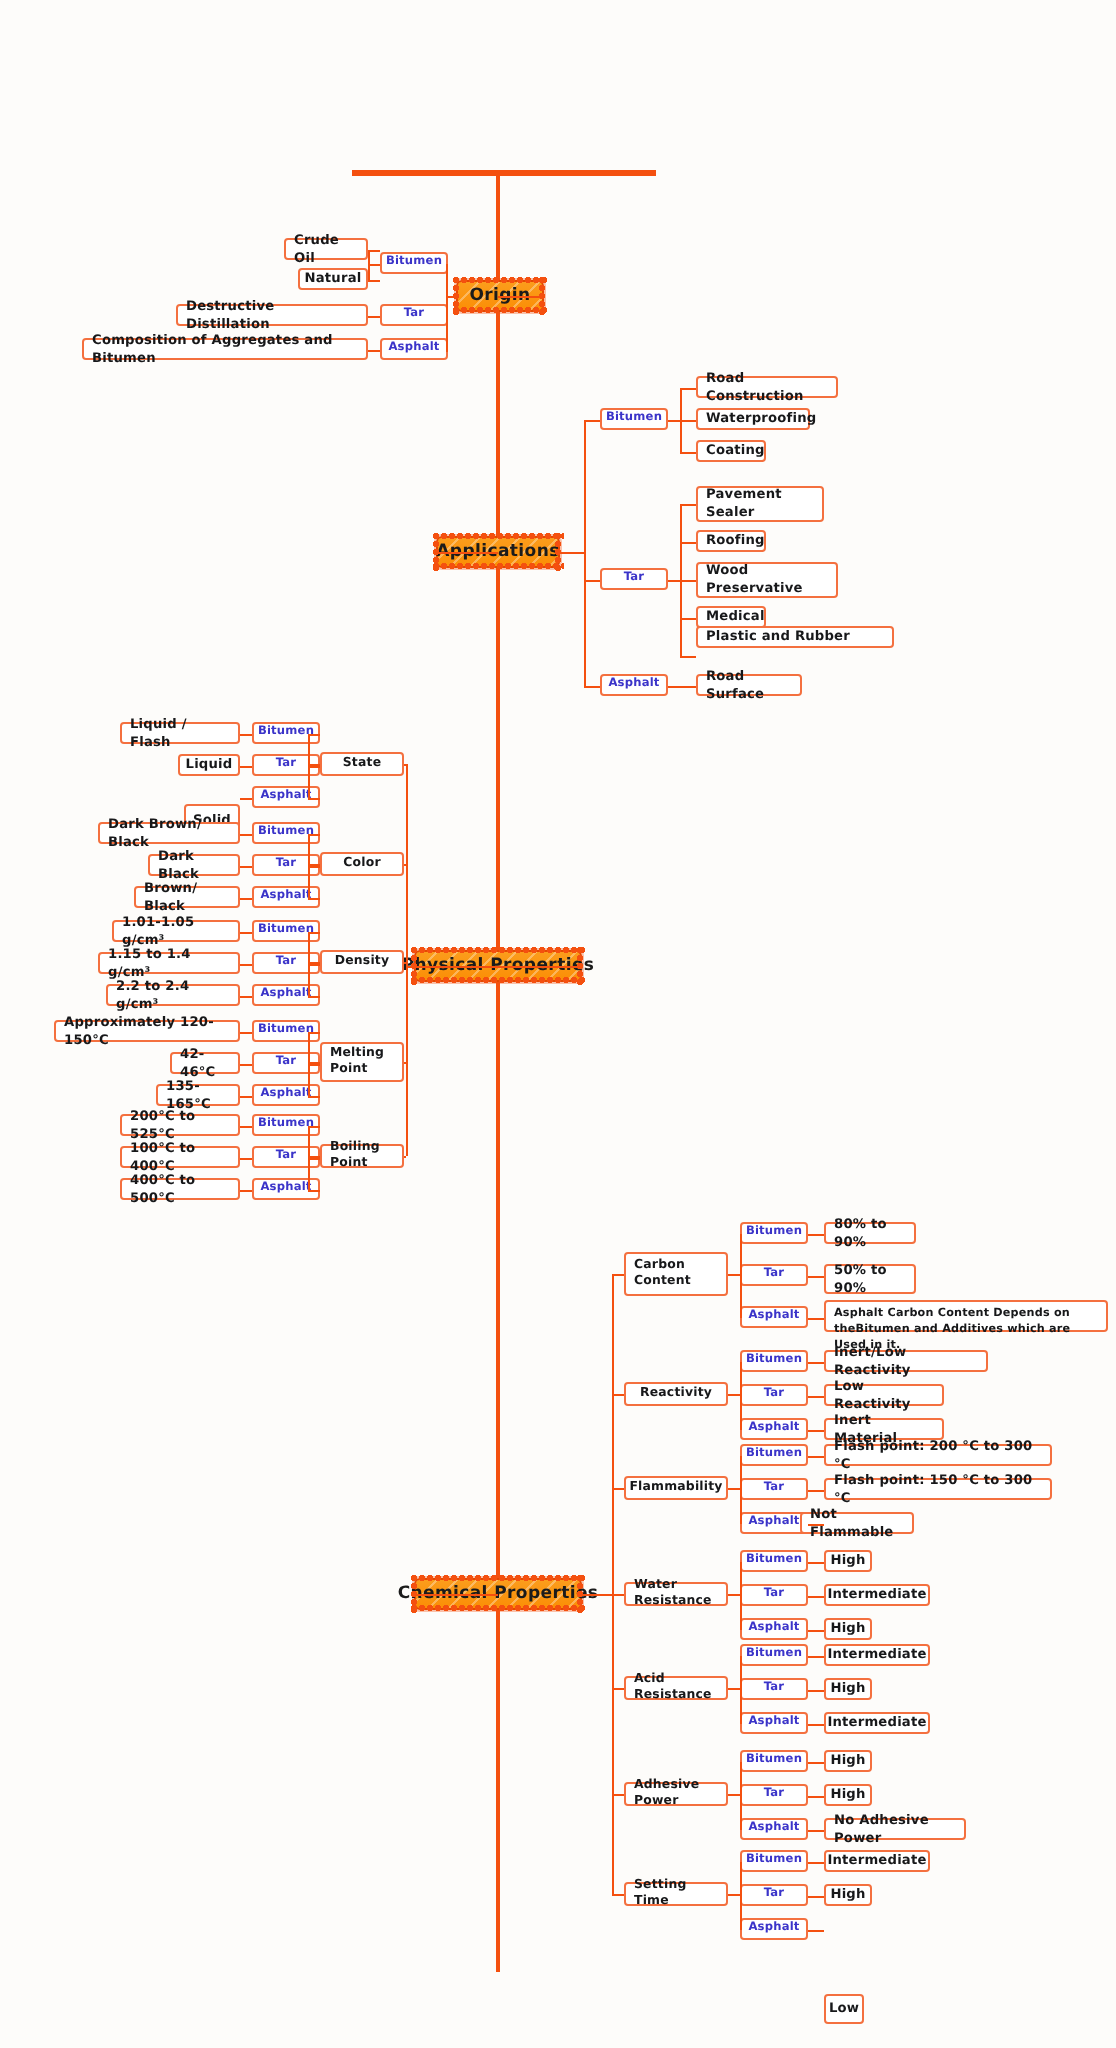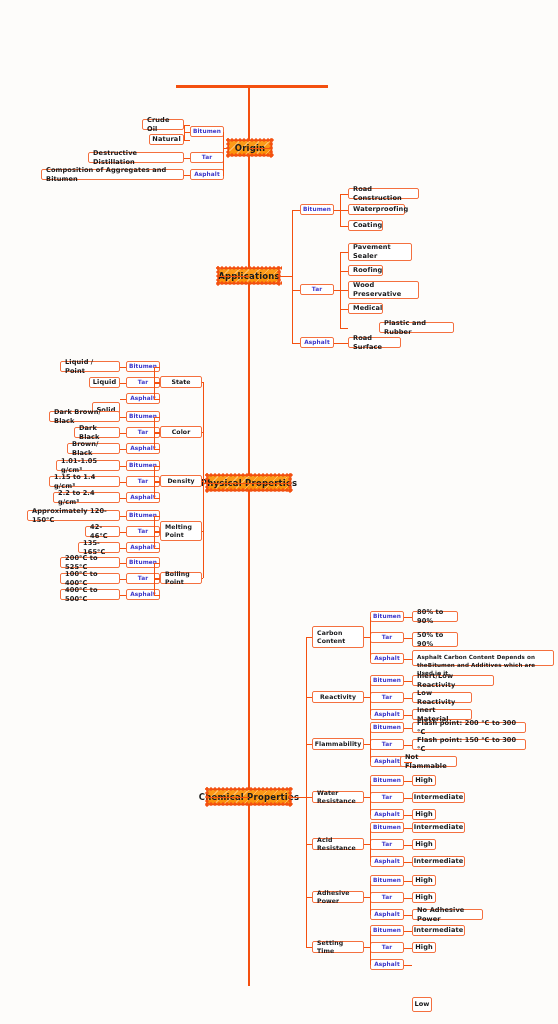--- a/index.html
+++ b/index.html
@@ -128,41 +128,41 @@
     <div class="box mat" style="left: 300px; top: 284px; width: 34px; height: 11px; font-size: 5.8px;">Tar</div>
     <div class="ln" style="left: 292px; top: 289.5px; width: 8px; height: 1px;"></div>
     <div class="box" style="left: 348px; top: 242.5px; width: 64px; height: 18px;">Pavement Sealer</div>
     <div class="ln" style="left: 340px; top: 251.5px; width: 8px; height: 1px;"></div>
     <div class="box" style="left: 348px; top: 265px; width: 35px; height: 11px;">Roofing</div>
     <div class="ln" style="left: 340px; top: 270.5px; width: 8px; height: 1px;"></div>
     <div class="box" style="left: 348px; top: 280.5px; width: 71px; height: 18px;">Wood Preservative</div>
     <div class="ln" style="left: 340px; top: 289.5px; width: 8px; height: 1px;"></div>
     <div class="box" style="left: 348px; top: 303px; width: 35px; height: 11px;">Medical</div>
     <div class="ln" style="left: 340px; top: 308.5px; width: 8px; height: 1px;"></div>
-    <div class="box" style="left: 348px; top: 322px; width: 75px; height: 11px; margin-left: 31px;">Plastic and Rubber</div>
+    <div class="box" style="left: 348px; top: 313px; width: 99px; height: 11px;">Plastic and Rubber</div>
     <div class="ln" style="left: 340px; top: 327.5px; width: 8px; height: 1px;"></div>
     <div class="ln" style="left: 340px; top: 251.5px; width: 1px; height: 76px;"></div>
     <div class="ln" style="left: 334px; top: 289.5px; width: 6px; height: 1px;"></div>
     <div class="box mat" style="left: 300px; top: 337px; width: 34px; height: 11px; font-size: 5.8px;">Asphalt</div>
     <div class="ln" style="left: 292px; top: 342.5px; width: 8px; height: 1px;"></div>
     <div class="box" style="left: 348px; top: 337px; width: 53px; height: 11px;">Road Surface</div>
     <div class="ln" style="left: 340px; top: 342.5px; width: 8px; height: 1px;"></div>
     <div class="ln" style="left: 334px; top: 342.5px; width: 14px; height: 1px;"></div>
     <div class="ln" style="left: 292px; top: 209.5px; width: 1px; height: 133px;"></div>
     <div class="ln" style="left: 280px; top: 276px; width: 12px; height: 1px;"></div>
     <div class="main-topic" style="left: 207px; top: 475px; width: 84px; height: 16px;">
       <div class="mt-sides"></div>
       <span>Physical Properties</span>
     </div>
     <div class="ln" style="left: 249px; top: 483px; width: 42px; height: 1px;"></div>
     <div class="box center" style="left: 160px; top: 376px; width: 42px; height: 12px; font-size: 6.2px;">State</div>
     <div class="ln" style="left: 202px; top: 382px; width: 1px; height: 1px;"></div>
     <div class="box mat" style="left: 126px; top: 361px; width: 34px; height: 11px; font-size: 5.8px;">Bitumen</div>
     <div class="ln" style="left: 154px; top: 366.5px; width: 6px; height: 1px;"></div>
-    <div class="box center" style="left: 60px; top: 361px; width: 60px; height: 11px;">Liquid / Point</div>
+    <div class="box center" style="left: 60px; top: 361px; width: 60px; height: 11px;">Liquid / Flash</div>
     <div class="ln" style="left: 120px; top: 366.5px; width: 6px; height: 1px;"></div>
     <div class="box mat" style="left: 126px; top: 377px; width: 34px; height: 11px; font-size: 5.8px;">Tar</div>
     <div class="ln" style="left: 154px; top: 382.5px; width: 6px; height: 1px;"></div>
     <div class="box center" style="left: 89px; top: 377px; width: 31px; height: 11px;">Liquid</div>
     <div class="ln" style="left: 120px; top: 382.5px; width: 6px; height: 1px;"></div>
     <div class="box mat" style="left: 126px; top: 393px; width: 34px; height: 11px; font-size: 5.8px;">Asphalt</div>
     <div class="ln" style="left: 154px; top: 398.5px; width: 6px; height: 1px;"></div>
     <div class="box center" style="left: 92px; top: 402px; width: 28px; height: 16px;">Solid</div>
     <div class="ln" style="left: 120px; top: 398.5px; width: 6px; height: 1px;"></div>
     <div class="ln" style="left: 154px; top: 366.5px; width: 1px; height: 32px;"></div>

